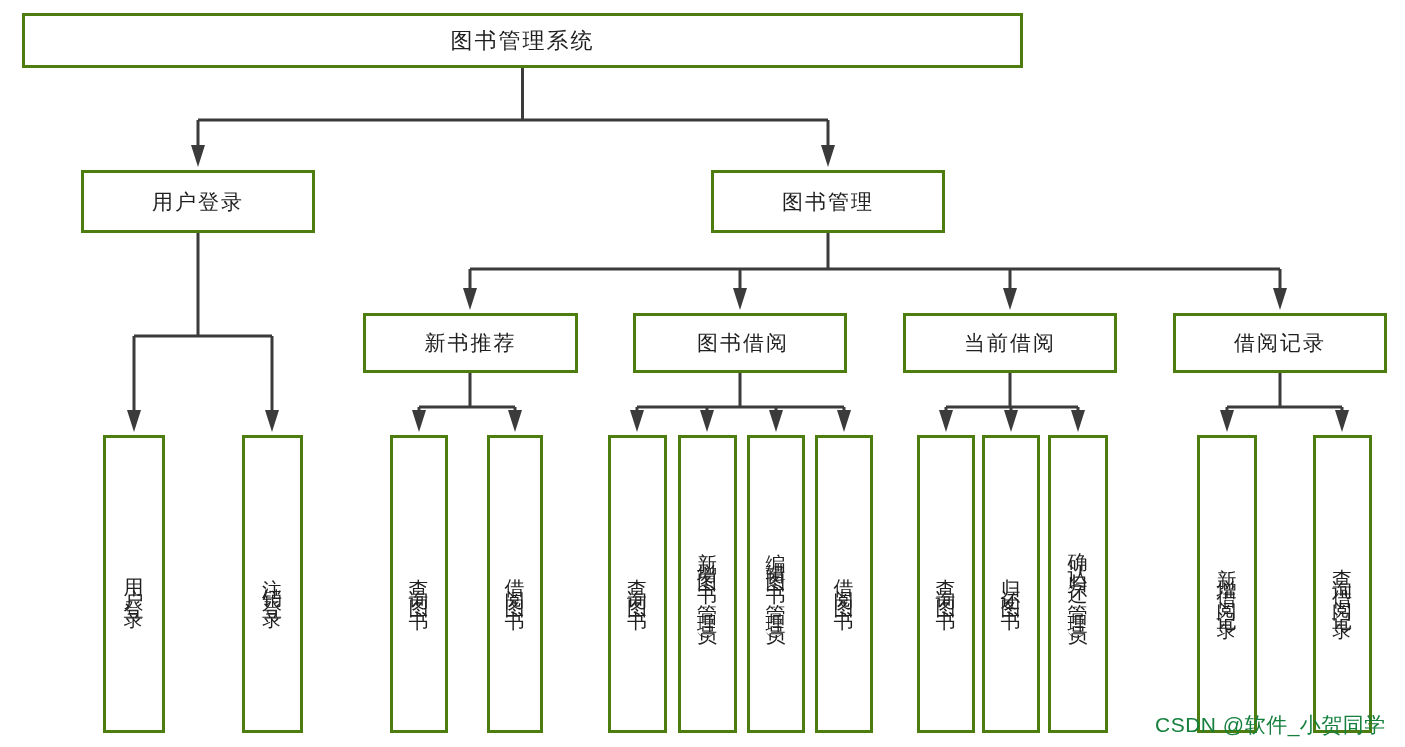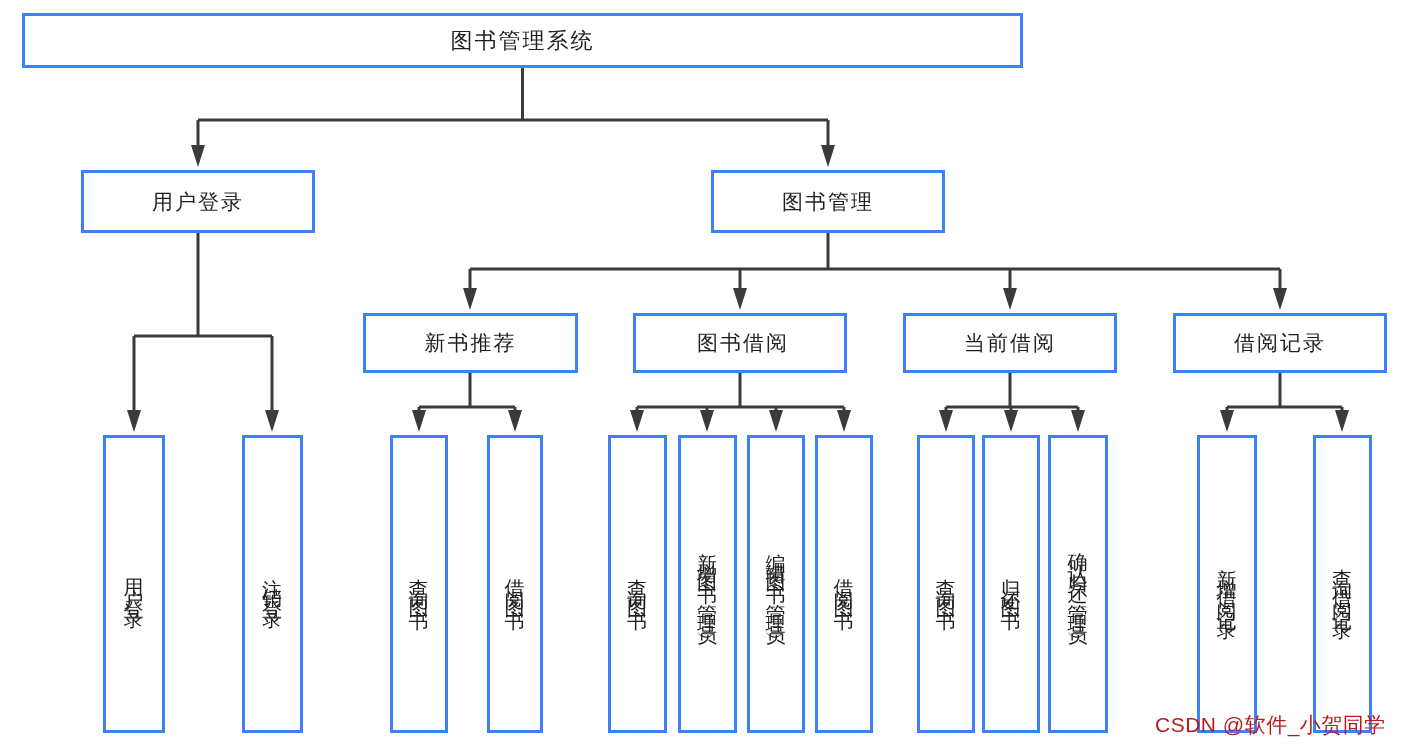--- a/index.html
+++ b/index.html
@@ -12,21 +12,21 @@
     overflow: hidden;
   }
   svg.connectors {
     position: absolute;
     left: 0; top: 0;
     width: 1405px; height: 747px;
   }
   .node {
     position: absolute;
     background: #ffffff;
-    border: 3px solid #3b82f6;
+    border: 3px solid #4d7c0f;
     box-sizing: border-box;
     display: flex;
     align-items: center;
     justify-content: center;
     color: #1f1f1f;
   }
   .hlabel {
     font-size: 21px;
     letter-spacing: 2px;
     white-space: nowrap;
@@ -60,21 +60,21 @@
   #leaf-8  { left: 917px;  width: 58px; }
   #leaf-9  { left: 982px;  width: 58px; }
   #leaf-10 { left: 1048px; width: 60px; }
   #leaf-11 { left: 1197px; width: 60px; }
   #leaf-12 { left: 1313px; width: 59px; }
   .watermark {
     position: absolute;
     left: 1155px;
     top: 711px;
     font-size: 21px;
-    color: #b91c1c;
+    color: #15803d;
     letter-spacing: 0.5px;
     white-space: nowrap;
     z-index: 5;
   }
 </style>
 </head>
 <body>
 
 <div class="canvas">
 

